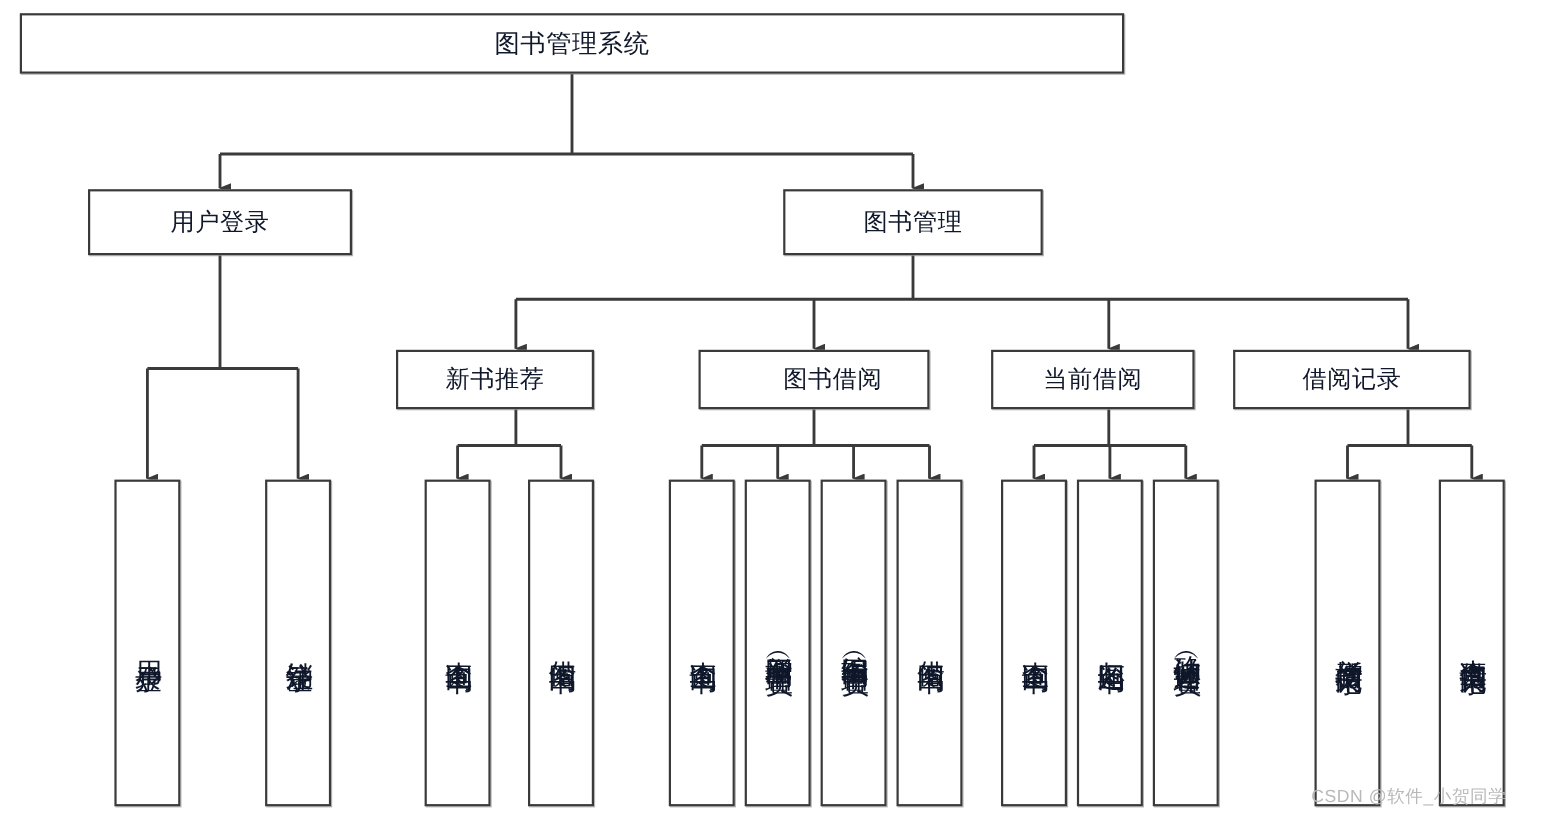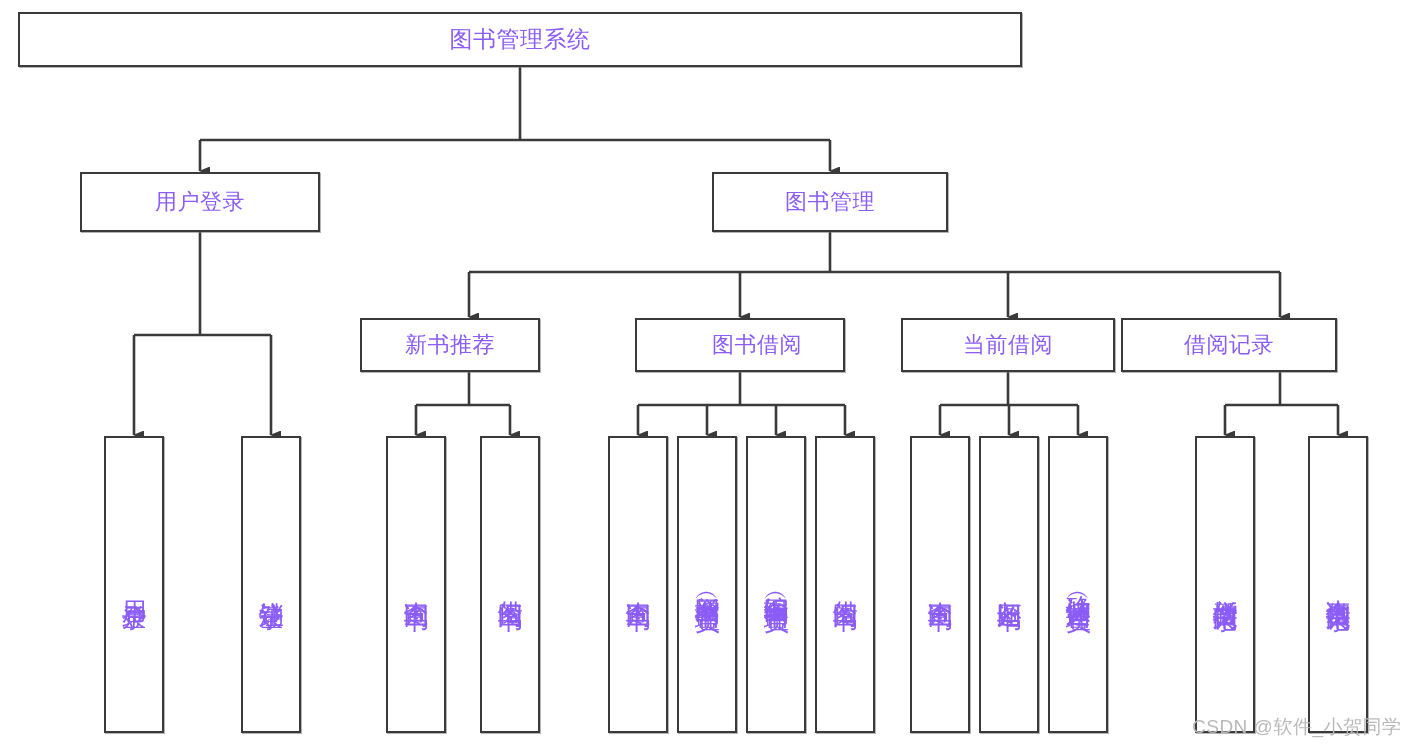--- a/index.html
+++ b/index.html
@@ -26,21 +26,21 @@
     pointer-events: none;
   }
   .node {
     position: absolute;
     box-sizing: border-box;
     background: #ffffff;
     border: 2px solid #3a3a3a;
     display: flex;
     align-items: center;
     justify-content: center;
-    color: #8b5cf6;
+    color: #0f172a;
     box-shadow: 1px 1px 0 0 rgba(120,120,120,0.55);
   }
   .node-label {
     display: block;
     text-align: center;
     line-height: 1.18;
     letter-spacing: 0.5px;
   }
   .node.horizontal .node-label {
     writing-mode: horizontal-tb;
@@ -52,21 +52,21 @@
     font-size: 25px;
     letter-spacing: 2px;
     white-space: nowrap;
   }
   .node.root .node-label { font-size: 23px; }
   .node.level1 .node-label { font-size: 22px; }
   .node.level2 .node-label { font-size: 22px; }
   .watermark {
     position: absolute;
     color: #b9b9b9;
-    font-size: 19px;
+    font-size: 16px;
     letter-spacing: 0.5px;
     white-space: nowrap;
     user-select: none;
   }
 </style>
 </head>
 <body>
 
 <div id="canvas">
   <svg class="edges" viewBox="0 0 1405 747">
@@ -121,21 +121,21 @@
       </div>
       <div class="node horizontal level1" style="left: 712px; top: 172px; width: 236px; height: 60px;">
         <span class="node-label">图书管理</span>
       </div>
       <div class="node horizontal level2" style="left: 360px; top: 318px; width: 180px; height: 54px;">
         <span class="node-label">新书推荐</span>
       </div>
       <div class="node horizontal level2" style="left: 635px; top: 318px; width: 210px; height: 54px; padding-left: 34px;">
         <span class="node-label">图书借阅</span>
       </div>
-      <div class="node horizontal level2" style="left: 901px; top: 318px; width: 214px; height: 54px;">
+      <div class="node horizontal level2" style="left: 901px; top: 318px; width: 185px; height: 54px;">
         <span class="node-label">当前借阅</span>
       </div>
       <div class="node horizontal level2" style="left: 1121px; top: 318px; width: 216px; height: 54px;">
         <span class="node-label">借阅记录</span>
       </div>
       <div class="node vertical level3" style="left: 104px; top: 436px; width: 60px; height: 297px;">
         <span class="node-label">用户登录</span>
       </div>
       <div class="node vertical level3" style="left: 241px; top: 436px; width: 60px; height: 297px;">
         <span class="node-label">注销登录</span>

